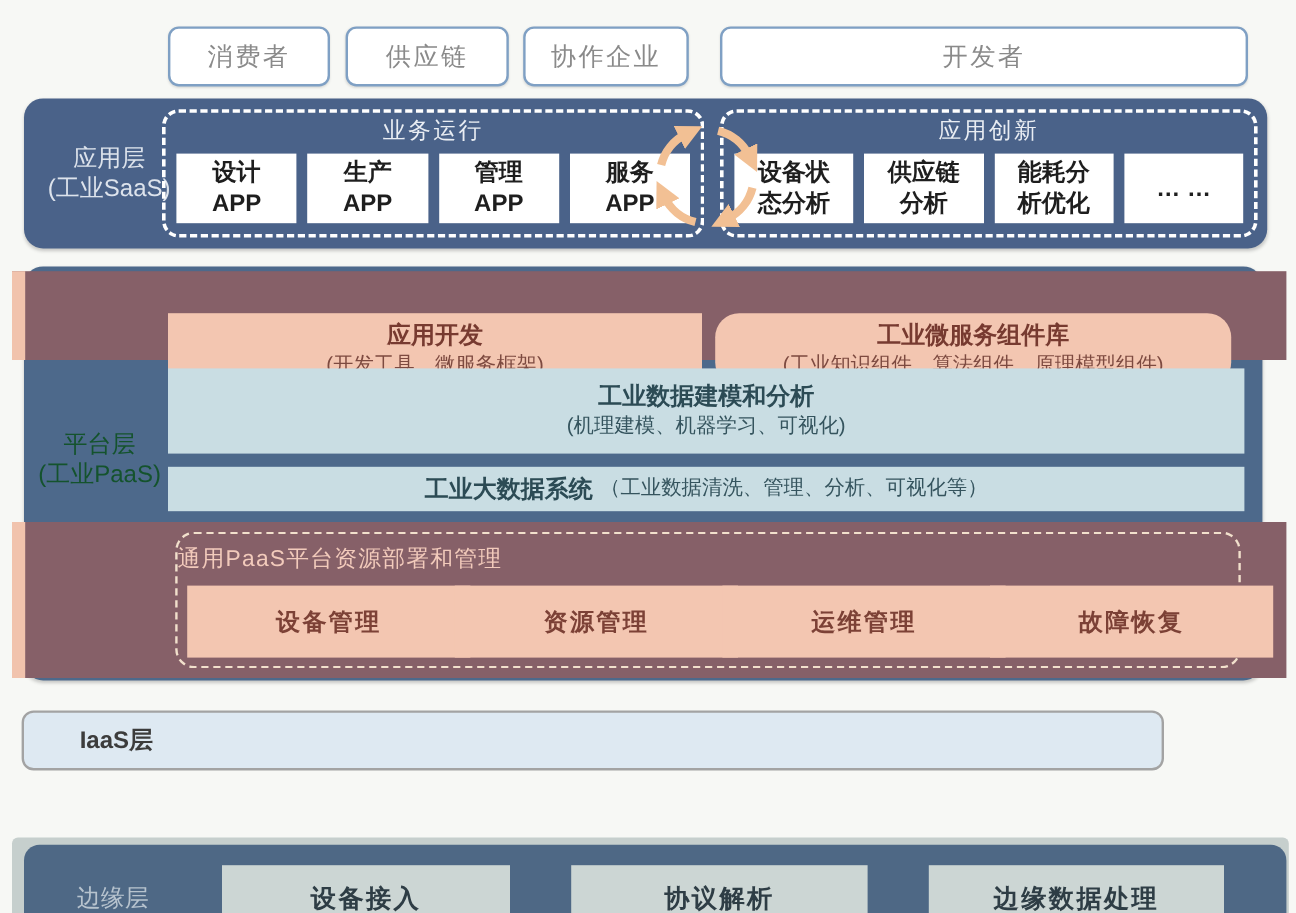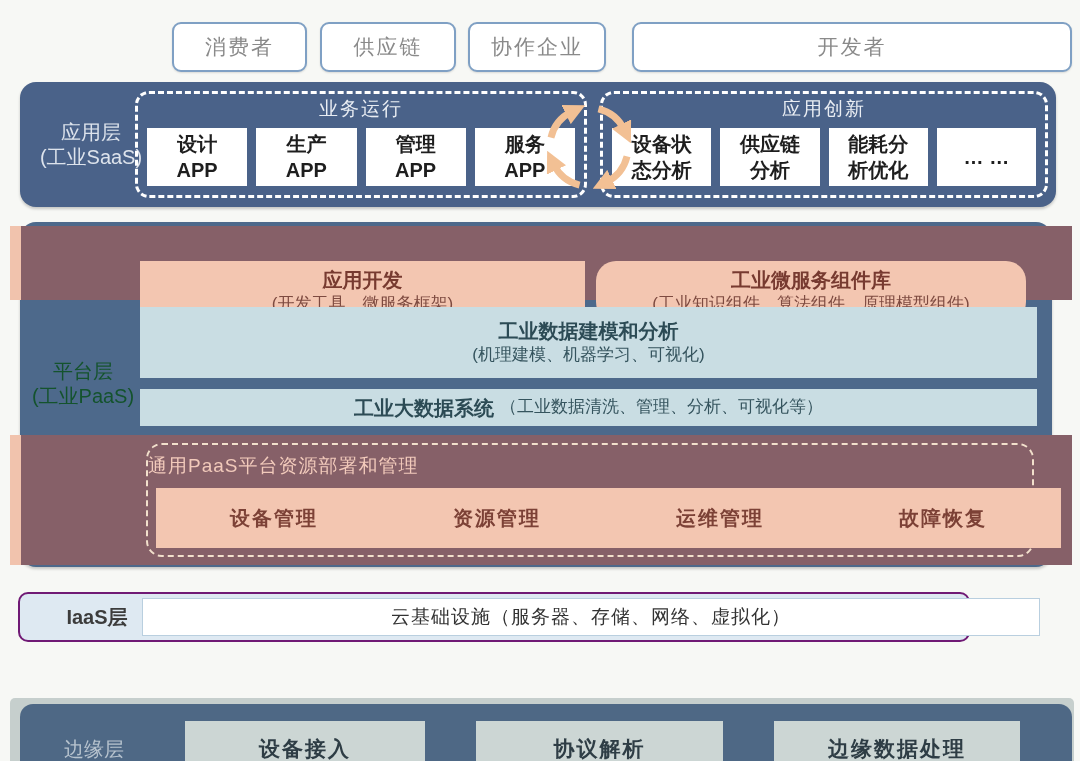--- a/index.html
+++ b/index.html
@@ -11,21 +11,20 @@
   }
   .abs{position:absolute;}
 
   
   .actor{
     position:absolute;top:22px;height:50px;background:#ffffff;
     border:2px solid #7fa0c4;border-radius:9px;
     display:flex;align-items:center;justify-content:center;
     font-size:21px;color:#8a8a8a;letter-spacing:2px;
     box-shadow:0 1px 2px rgba(0,0,0,.12);
-    margin-left:32px;
   }
 
   
   .app-band{
     position:absolute;left:20px;top:82px;width:1036px;height:125px;
     background:#4a6289;border-radius:16px;box-shadow:0 2px 3px rgba(0,0,0,.2);
   }
   .layer-label{
     position:absolute;display:flex;flex-direction:column;align-items:center;justify-content:center;
     text-align:center;line-height:1.25;
@@ -82,21 +81,21 @@
   }
   .mgmt-box{
     position:absolute;top:488px;width:236px;height:60px;background:#f3c6b1;
     display:flex;align-items:center;justify-content:center;
     font-size:20px;font-weight:bold;color:#7c4136;letter-spacing:2px;
   }
 
   
   .iaas-band{
     position:absolute;left:18px;top:592px;width:952px;height:50px;
-    background:#dee9f2;border:2px solid #701a75;border-radius:10px;
+    background:#dee9f2;border:2px solid #a3a3a3;border-radius:10px;
   }
   .iaas-label{left:18px;top:0;width:118px;height:46px;color:#3c3c3c;font-size:20px;font-weight:bold;}
   .iaas-box{
     position:absolute;left:122px;top:4px;width:898px;height:38px;background:#ffffff;
     border:1px solid #b9cfdf;display:flex;align-items:center;justify-content:center;
     font-size:19px;color:#333333;letter-spacing:1px;
   }
 
   
   .edge-outer{
@@ -240,23 +239,20 @@
       <span>运维管理</span>
     </div>
   <div class="mgmt-box" style="left:825px;">
       <span>故障恢复</span>
     </div>
 
   <div class="iaas-band">
     <div class="layer-label iaas-label abs">
       <span>IaaS层</span>
     </div>
-    <div class="iaas-box">
-      <span>云基础设施（服务器、存储、网络、虚拟化）</span>
-    </div>
   </div>
 
   <div class="edge-outer">
     <div class="edge-inner">
       <div class="layer-label edge-label abs">
         <span>边缘层</span>
       </div>
       <div class="edge-box" style="left:165px;width:240px;">
           <span>设备接入</span>
         </div>

